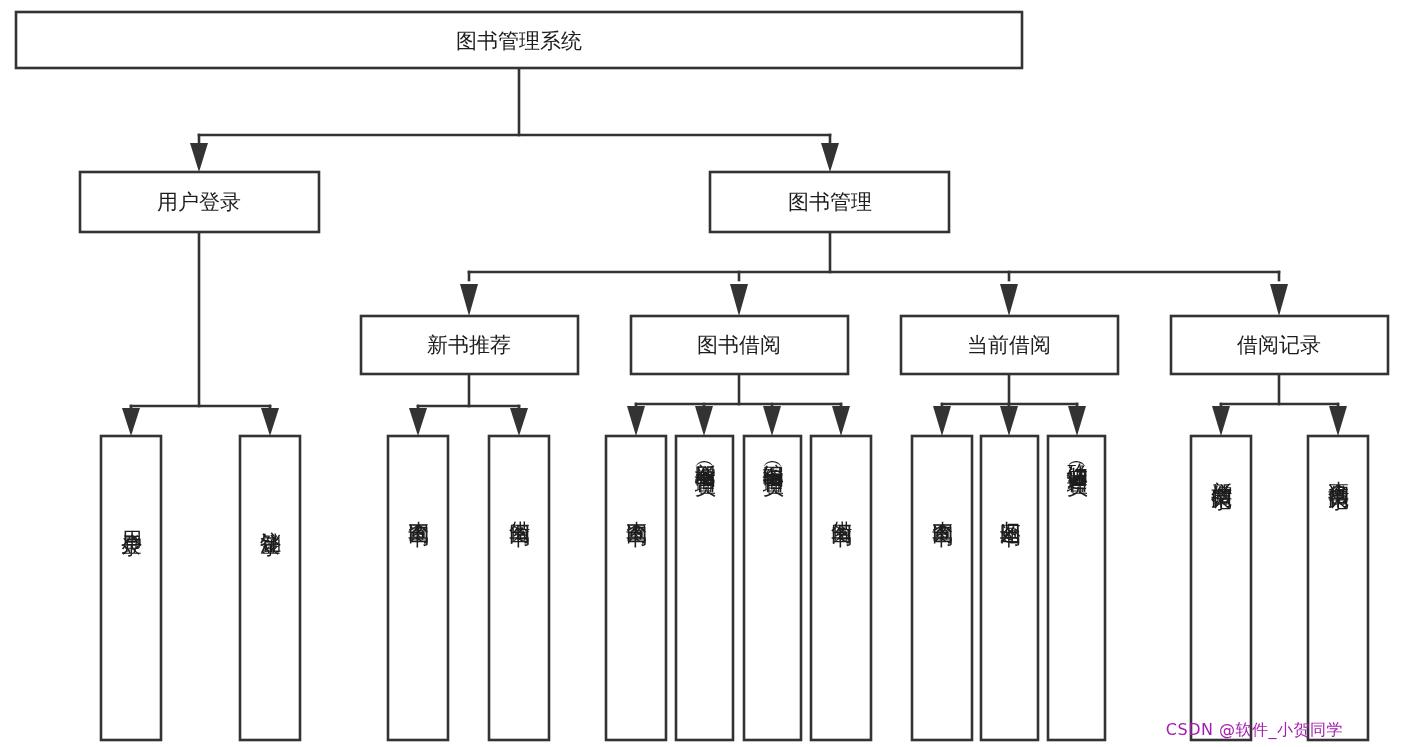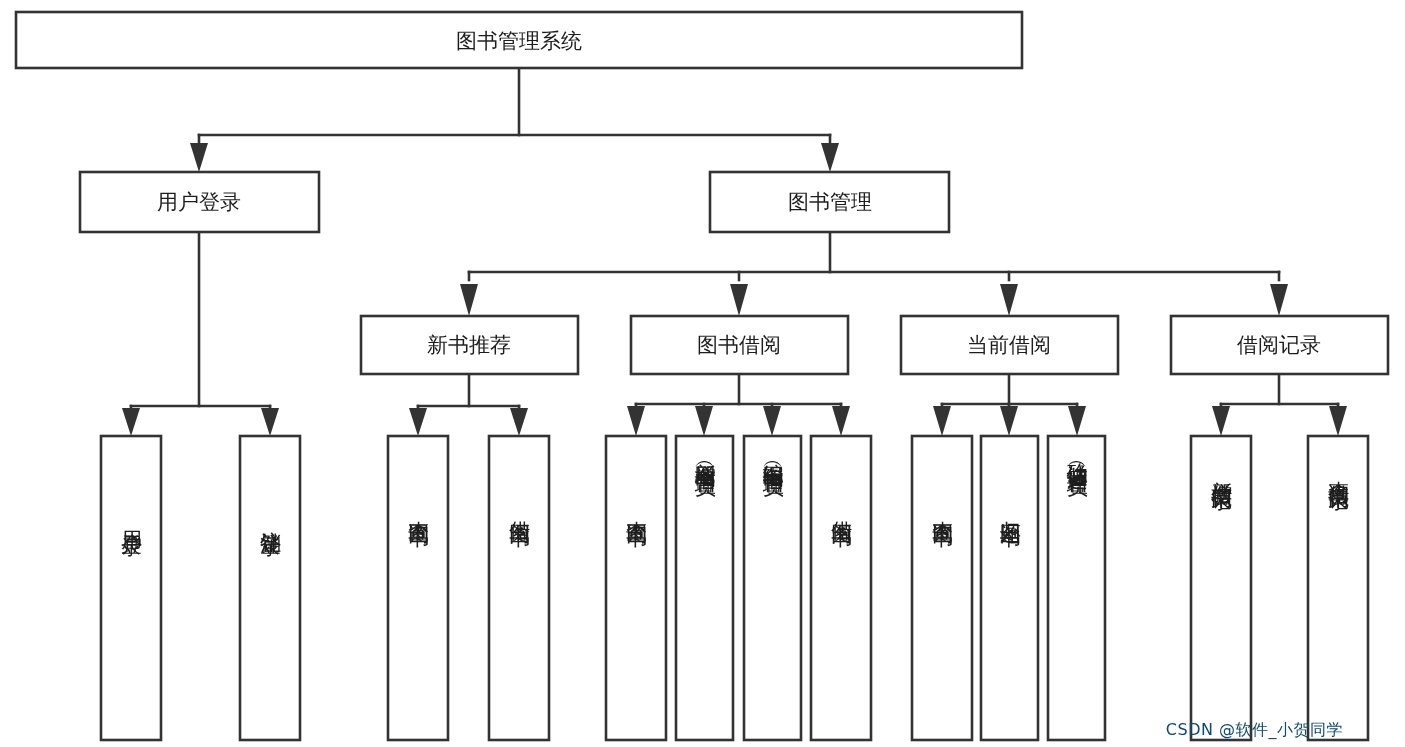--- a/index.html
+++ b/index.html
@@ -65,21 +65,21 @@
     color: #1d1d1d;
     letter-spacing: 2px;
     white-space: nowrap;
   }
   #watermark {
     position: absolute;
     right: 8px;
     bottom: 6px;
     font-family: "DejaVu Sans", "Liberation Sans", sans-serif;
     font-size: 16px;
-    color: #0c4a6e;
+    color: #a21caf;
     letter-spacing: 0.5px;
     user-select: none;
   }
 </style>
 </head>
 <body>
 
 <div id="diagram-root">
 
   <svg id="flow" viewBox="0 0 1405 747">

